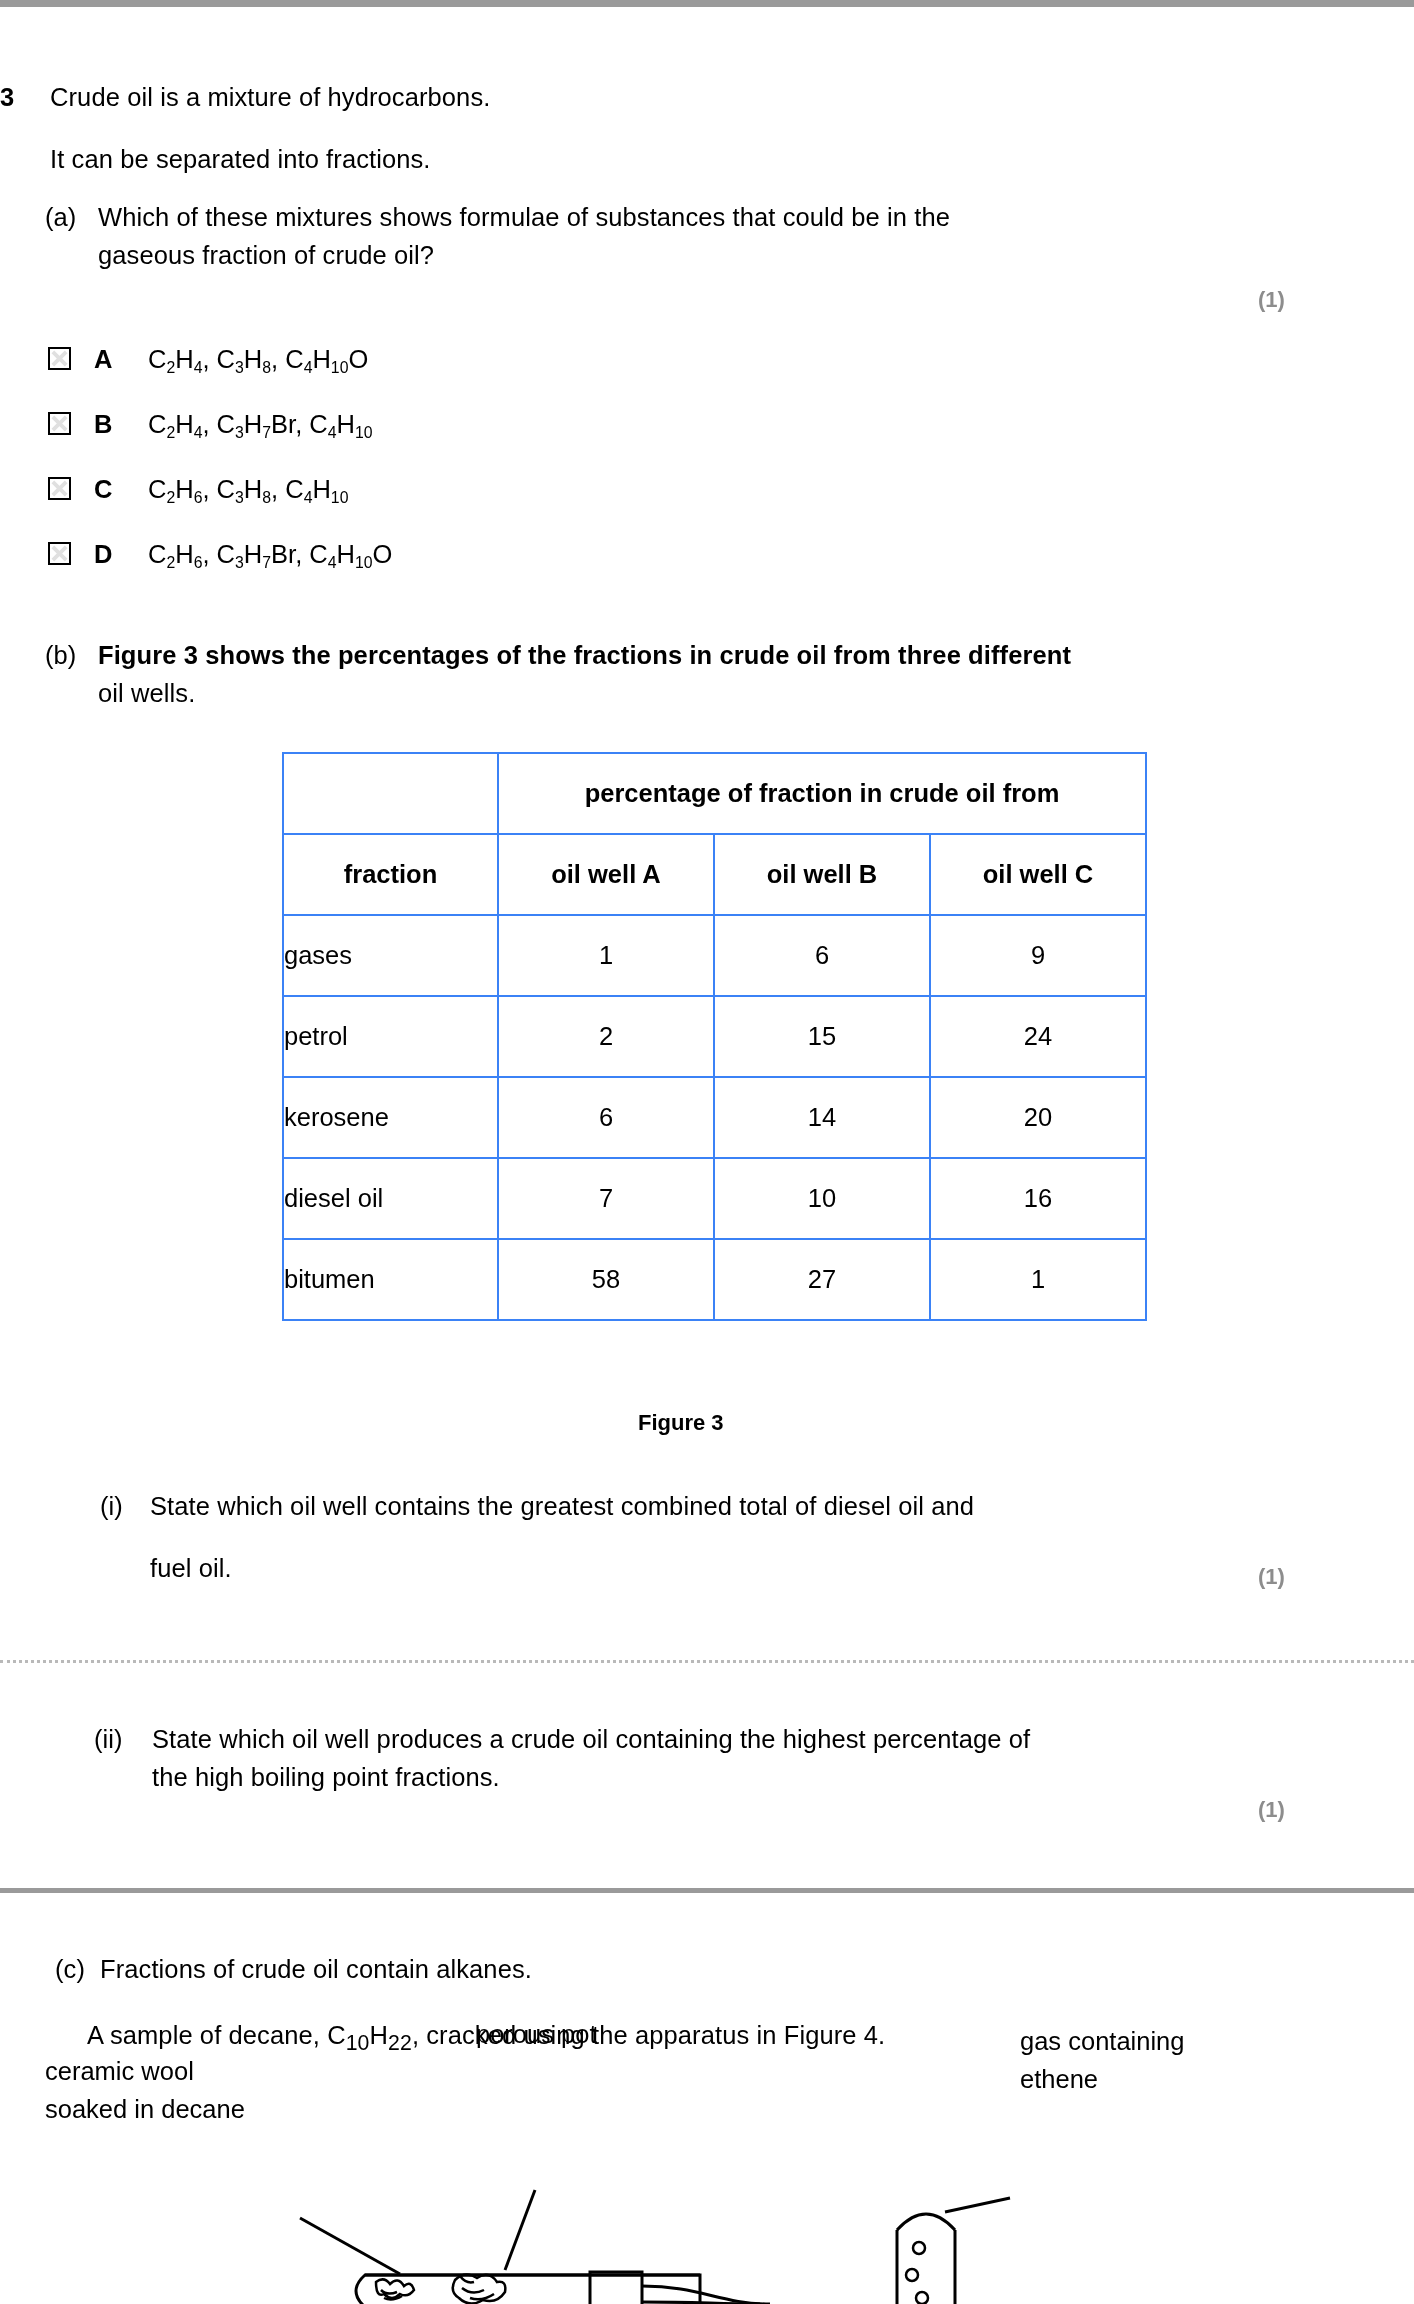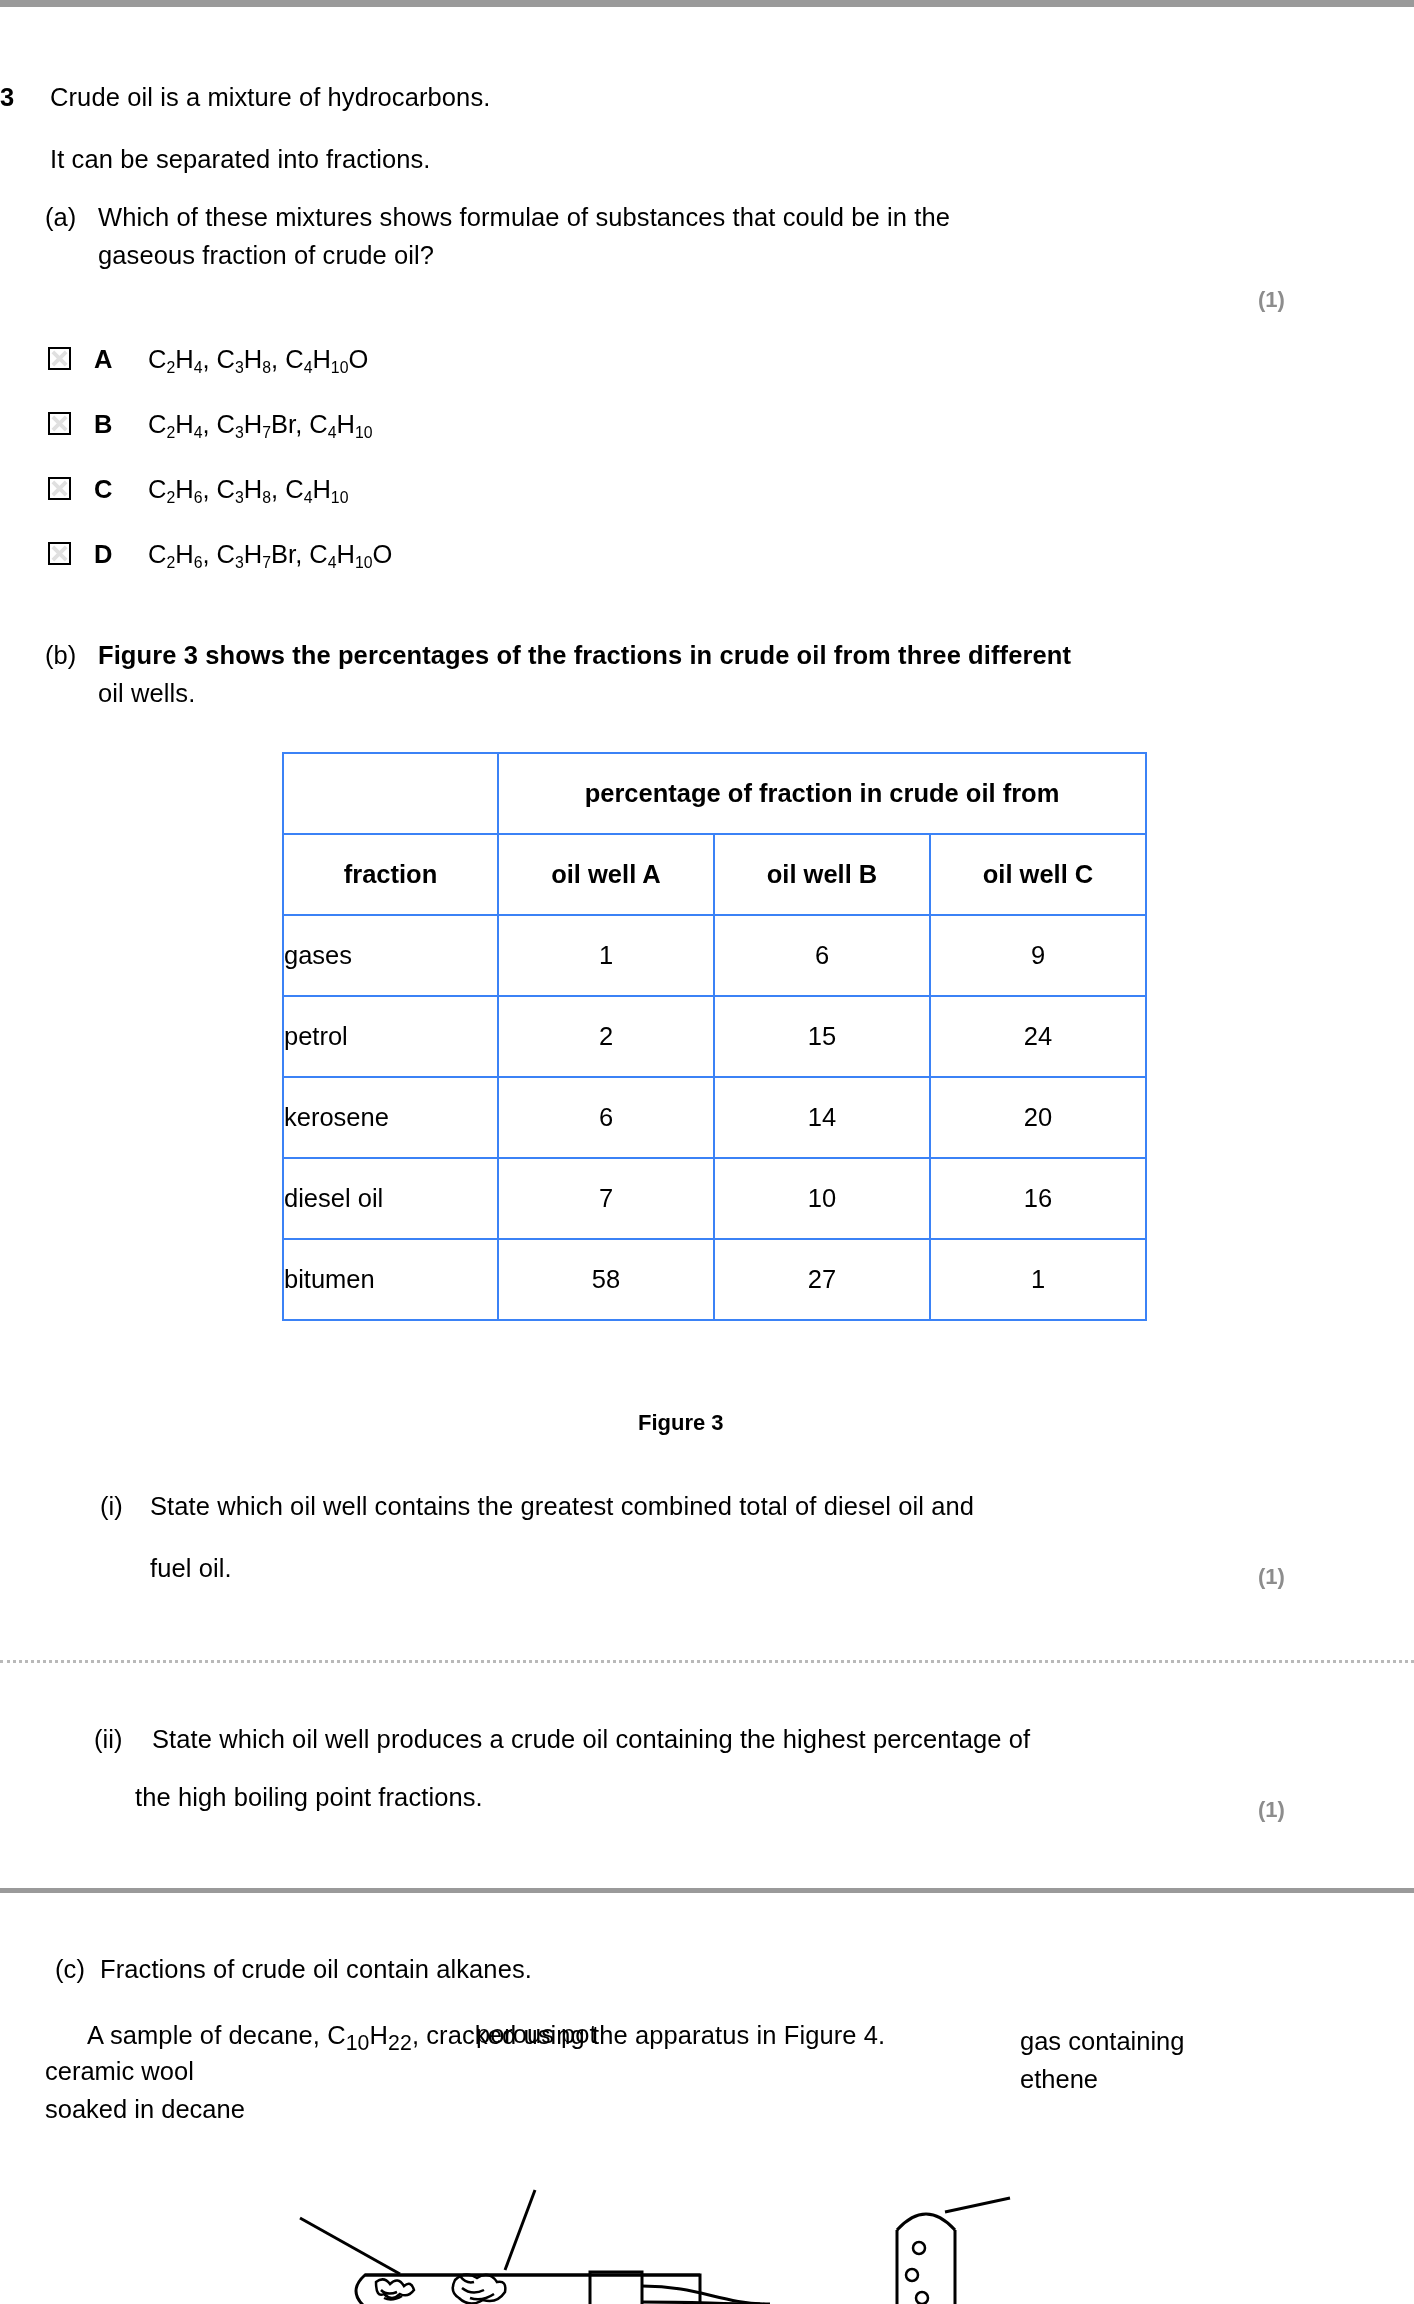--- a/index.html
+++ b/index.html
@@ -287,21 +287,21 @@
 
   <div class="txt" style="left:100px; top:1487px;">(i)</div>
   <div class="txt" style="left:150px; top:1487px;">State which oil well contains the greatest combined total of diesel oil and</div>
   <div class="txt" style="left:150px; top:1525px;margin-top:24px;">fuel oil.</div>
   <div class="marks" style="left:1258px; top:1562px;">(1)</div>
 
   <div class="dotted-rule" style="top:1660px;"></div>
 
   <div class="txt" style="left:94px; top:1720px;">(ii)</div>
   <div class="txt" style="left:152px; top:1720px;">State which oil well produces a crude oil containing the highest percentage of</div>
-  <div class="txt" style="left:135px; top:1758px;margin-top:20px;">the high boiling point fractions.</div>
+  <div class="txt" style="left:152px; top:1758px;">the high boiling point fractions.</div>
   <div class="marks" style="left:1258px; top:1795px;">(1)</div>
 
   <div class="rule-mid" style="top:1888px;"></div>
 
   <div class="txt" style="left:55px; top:1950px;">(c)</div>
   <div class="txt" style="left:100px; top:1950px;">Fractions of crude oil contain alkanes.</div>
   <div class="txt" style="left:87px; top:2016px;">A sample of decane, C<sub>10</sub>H<sub>22</sub>, cracked using the apparatus in Figure 4.</div>
 
   <div class="diagram">
     <svg width="1414" height="214" viewBox="0 0 1414 214" aria-hidden="true">

